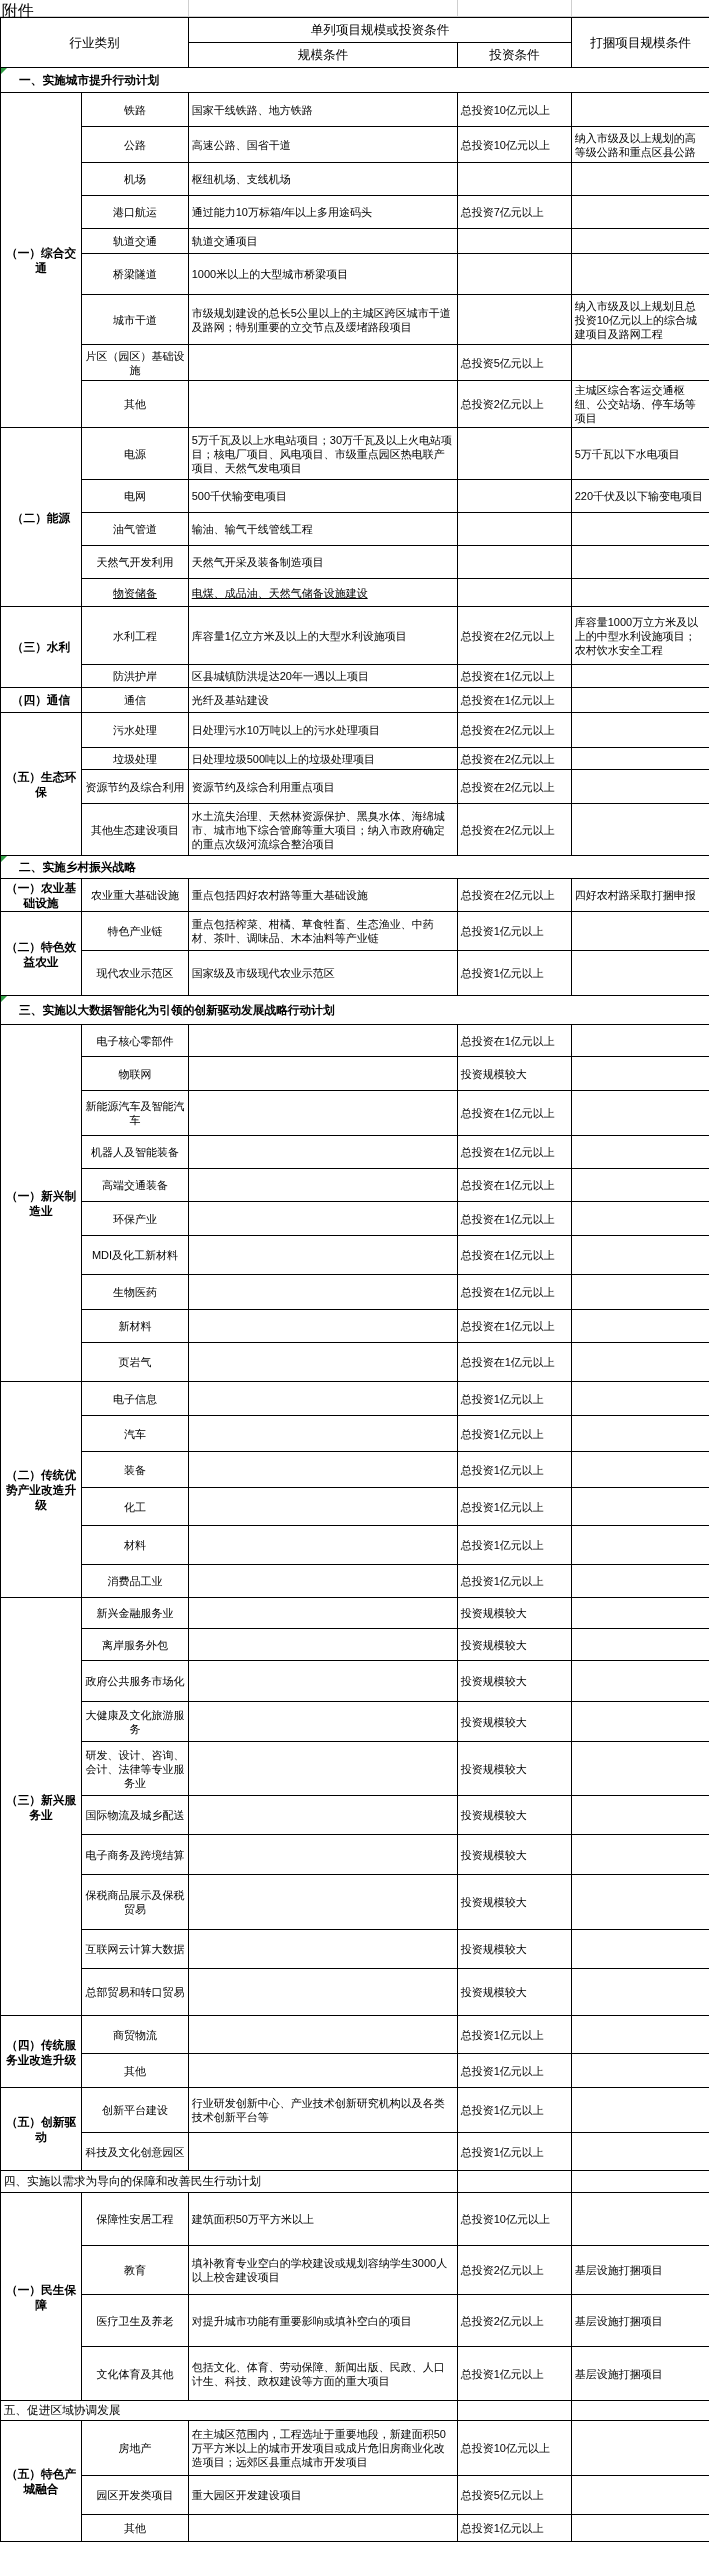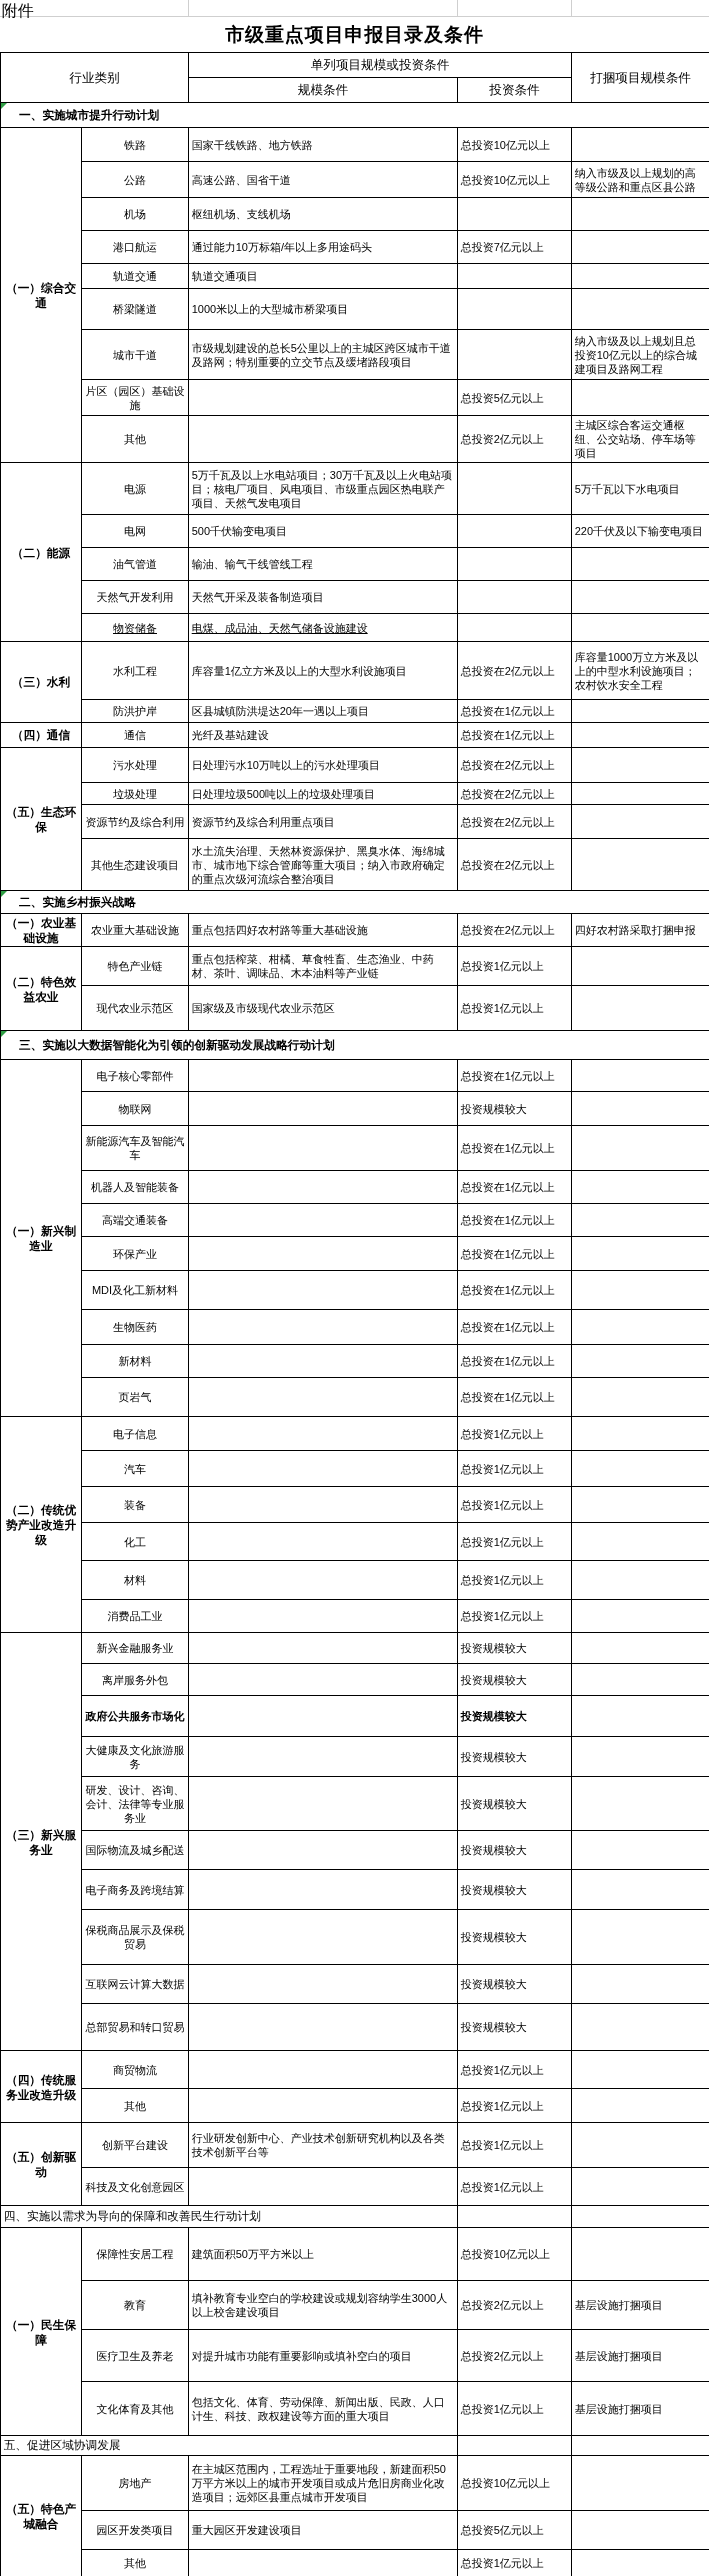--- a/index.html
+++ b/index.html
@@ -27,21 +27,20 @@
 
 <div id="page">
 
   <div class="attach-row">
     <span class="lbl">附件</span>
     <i class="gl" style="left:188px"></i>
     <i class="gl" style="left:457px"></i>
     <i class="gl" style="left:571px"></i>
   </div>
 
-  <div class="doc-title">市级重点项目申报目录及条件</div>
 
   <table>
     <colgroup>
       <col style="width:81px">
         <col style="width:107px">
         <col style="width:269px">
       <col style="width:114px">
         <col style="width:138px">
     </colgroup>
     <thead>
@@ -320,21 +319,21 @@
           <td class="scale"></td>
           <td class="invest">投资规模较大</td>
           <td class="bundle"></td>
         </tr>
         <tr style="height: 32px;">
           <td class="sub">离岸服务外包</td>
           <td class="scale"></td>
           <td class="invest">投资规模较大</td>
           <td class="bundle"></td>
         </tr>
-        <tr style="height: 41px; font-weight: bold;">
+        <tr style="height: 41px;">
           <td class="sub">政府公共服务市场化</td>
           <td class="scale"></td>
           <td class="invest">投资规模较大</td>
           <td class="bundle"></td>
         </tr>
         <tr style="height: 40px;">
           <td class="sub">大健康及文化旅游服务</td>
           <td class="scale"></td>
           <td class="invest">投资规模较大</td>
           <td class="bundle"></td>

